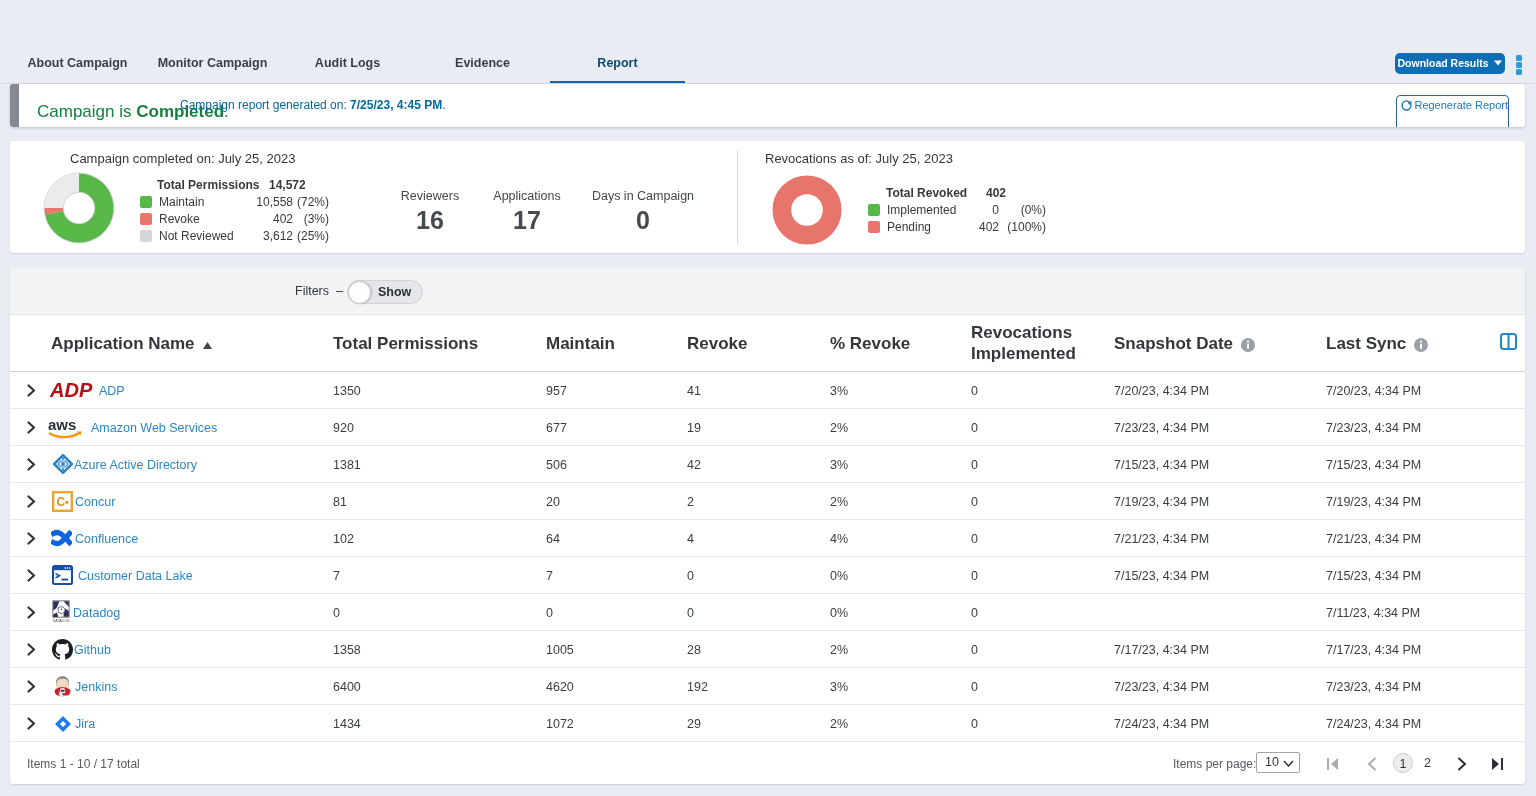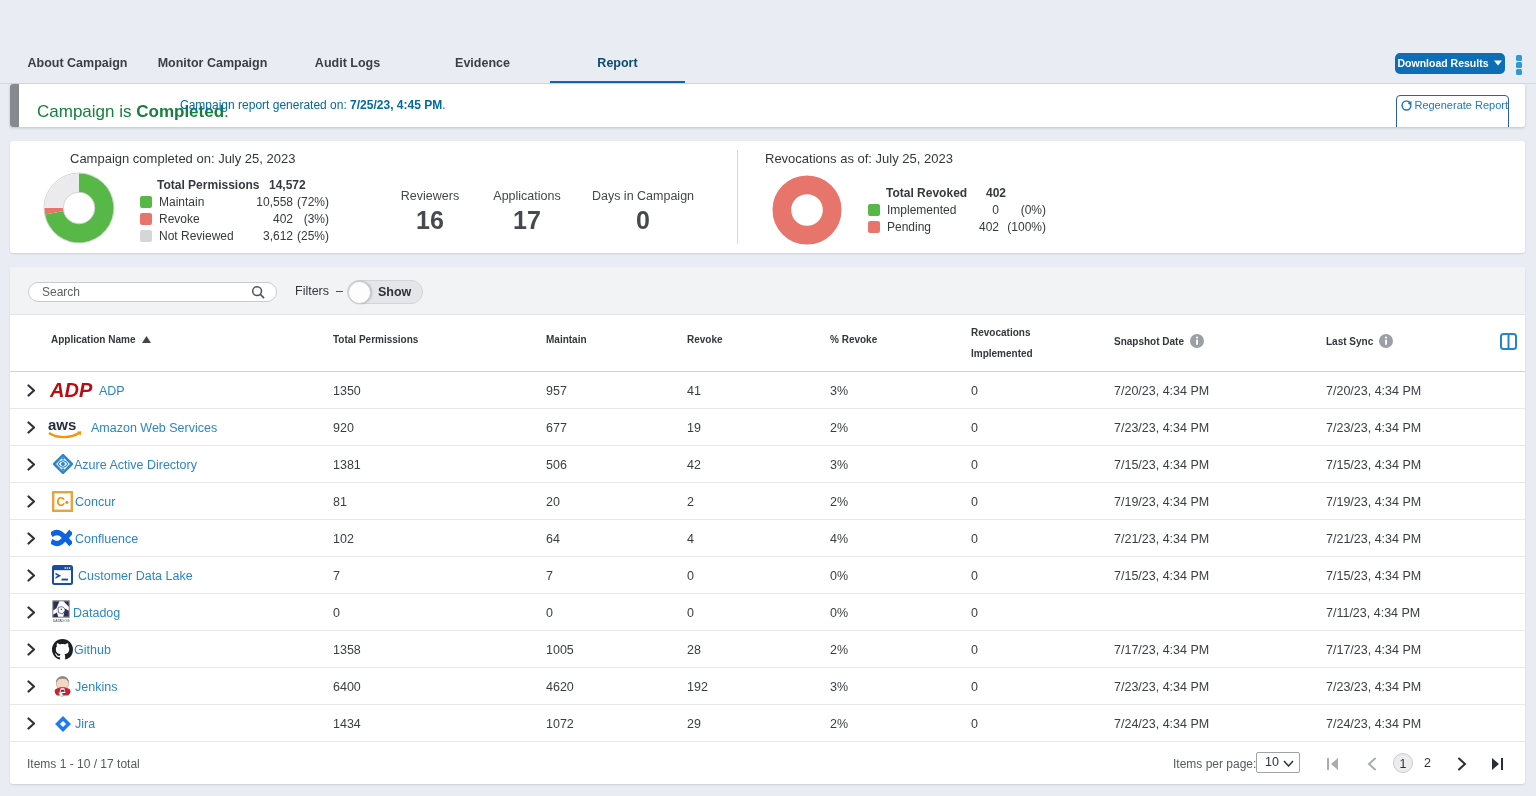--- a/index.html
+++ b/index.html
@@ -45,21 +45,21 @@
 
 #tcard { position:absolute; top:267px; left:10px; width:1515px; height:517px; background:#fff; border-radius:3px; box-shadow:0 1px 2px rgba(0,0,0,0.12); }
 #searchrow { position:absolute; top:0; left:0; width:1515px; height:48px; background:#f2f3f5; border-bottom:1px solid #e3e4e6; border-radius:3px 3px 0 0; }
 #searchbox { position:absolute; left:18px; top:15px; width:249px; height:20px; background:#fff; border:1px solid #c9cbcf; border-radius:10px; font-size:12px; color:#5b5f66; line-height:18px; padding-left:13px; }
 #filters { position:absolute; left:285px; top:17px; font-size:12.5px; color:#33373c; }
 #toggle { position:absolute; left:337px; top:13px; width:76px; height:24px; background:#e4e6e9; border:1px solid #d2d4d8; border-radius:12px; }
 #toggle .knob { position:absolute; left:0; top:0; width:23px; height:23px; background:#fdfdfd; border:0.5px solid #c9cbcf; border-radius:50%; box-shadow:1px 0 2px rgba(0,0,0,0.2); }
 #toggle .lab { position:absolute; left:30px; top:4px; font-size:12.5px; font-weight:bold; color:#2e3237; }
 
 
-#thead { position:absolute; top:48px; left:0; width:1515px; height:57px; border-bottom:1px solid #cfd1d4; font-size:10px; font-weight:bold; color:#33373c; }
+#thead { position:absolute; top:48px; left:0; width:1515px; height:57px; border-bottom:1px solid #cfd1d4; font-size:17px; font-weight:bold; color:#33373c; }
 .hc { position:absolute; top:19px; }
 
 .row { position:absolute; left:0; width:1515px; height:37px; border-bottom:1px solid #e7e8ea; font-size:12.5px; color:#3a3e43; }
 .cell { position:absolute; top:12px; }
 .chev { position:absolute; left:17px; top:12px; }
 .appicon { position:absolute; top:8px; }
 .appname { position:absolute; top:12px; color:#2c86c6; }
 
 #tfoot { position:absolute; top:475px; left:0; width:1515px; height:43px; font-size:12px; color:#55595f; }
 </style>
@@ -129,26 +129,20 @@
       </svg>
     <div class="legend" style="left:858px;top:44px;width:190px;">
       <div class="lrow" style="padding-left:18px;"><b>Total Revoked</b><span class="num" style="left:118px;width:30px;text-align:left;"><b>402</b></span></div>
       <div class="lrow"><span class="sw" style="background:#57b847;"></span>Implemented<span class="num" style="left:88px;width:43px;">0</span><span class="num" style="left:133px;width:45px;">(0%)</span></div>
       <div class="lrow"><span class="sw" style="background:#e8756c;"></span>Pending<span class="num" style="left:88px;width:43px;">402</span><span class="num" style="left:133px;width:45px;">(100%)</span></div>
     </div>
   </div>
 
   <div id="tcard">
     <div id="searchrow">
-      <div id="searchbox">Search
-        <svg width="15" height="15" viewBox="0 0 16 16" style="position:absolute;right:10px;top:2px;">
-          <circle cx="6.5" cy="6.5" r="4.7" fill="none" stroke="#4e5257" stroke-width="1.6"></circle>
-          <line x1="10" y1="10" x2="14" y2="14" stroke="#4e5257" stroke-width="1.6"></line>
-        </svg>
-      </div>
       <div id="filters">Filters&nbsp;&nbsp;–</div>
       <div id="toggle">
           <div class="knob"></div>
           <div class="lab">Show</div>
         </div>
     </div>
     <div id="thead">
       <span class="hc" style="left:41px;">Application Name
         <svg width="9" height="7" viewBox="0 0 9 7" style="margin-left:4px;">
             <path d="M4.5 0 L9 7 L0 7 Z" fill="#43474d"></path>

